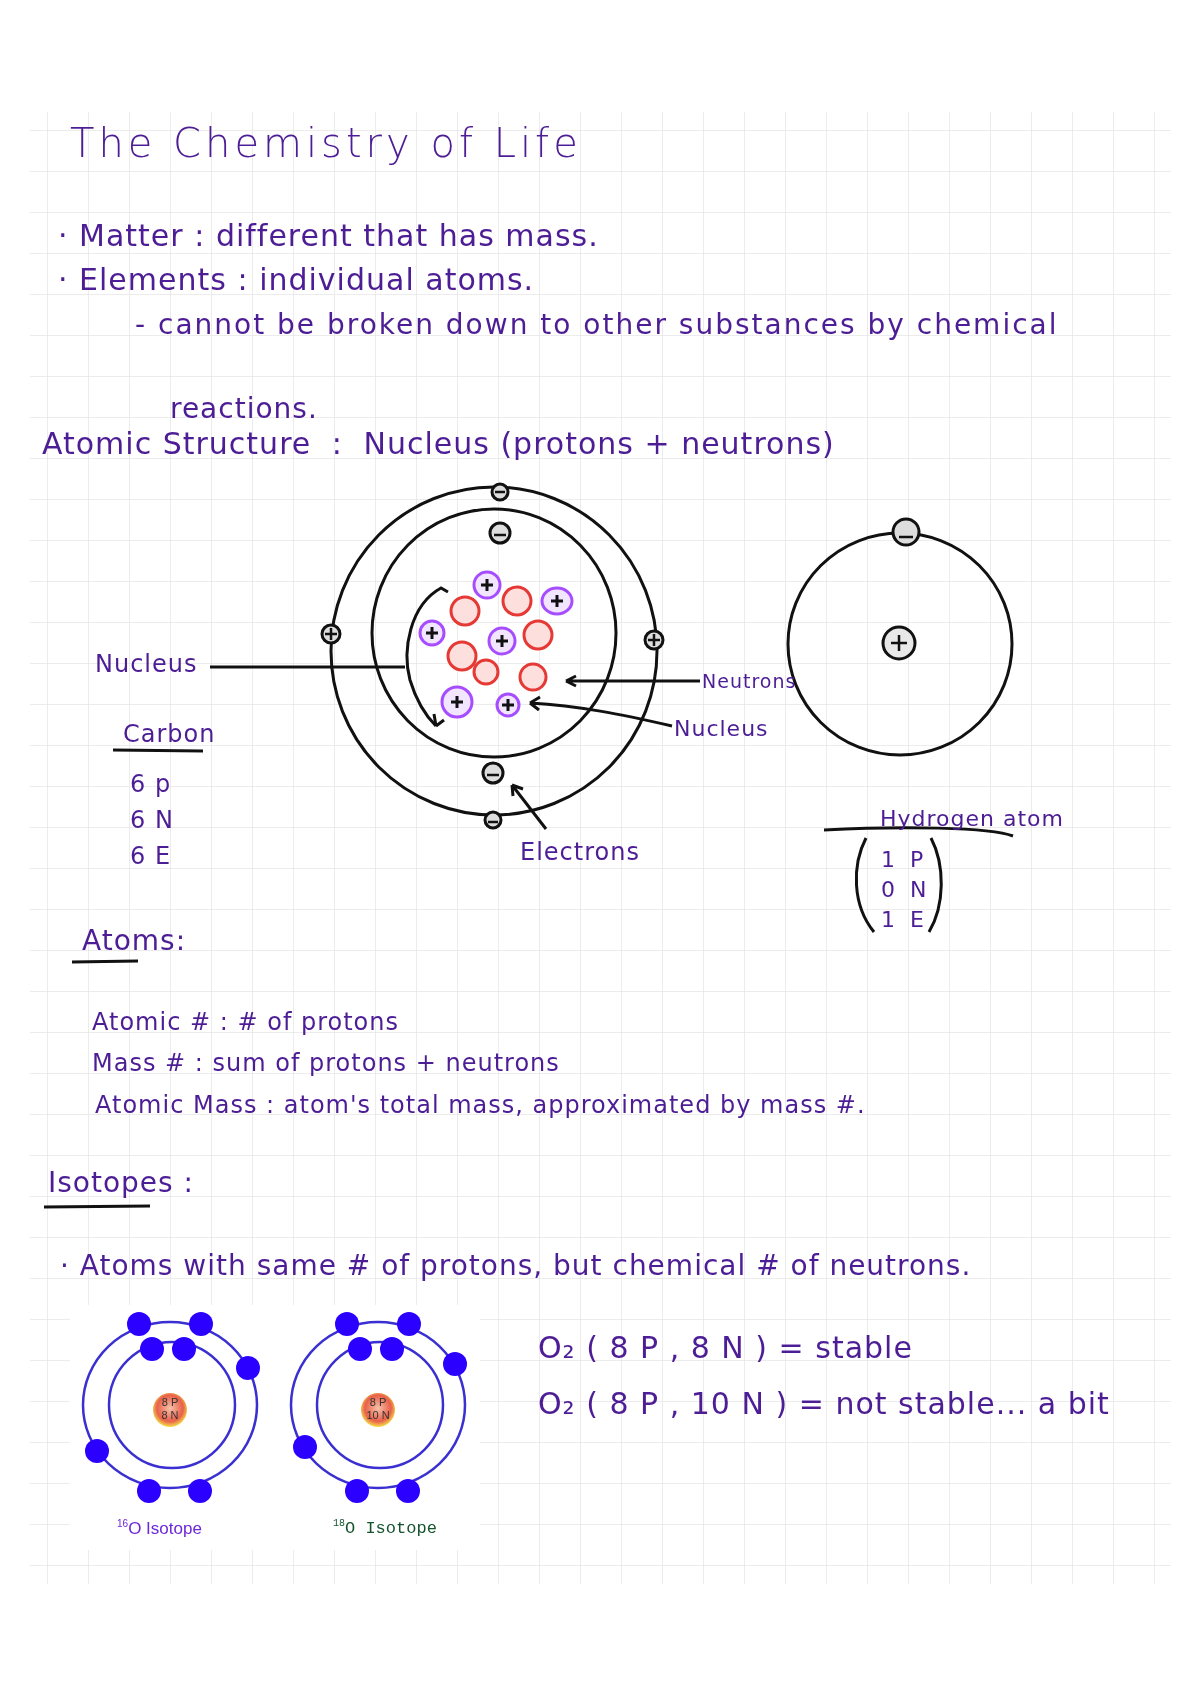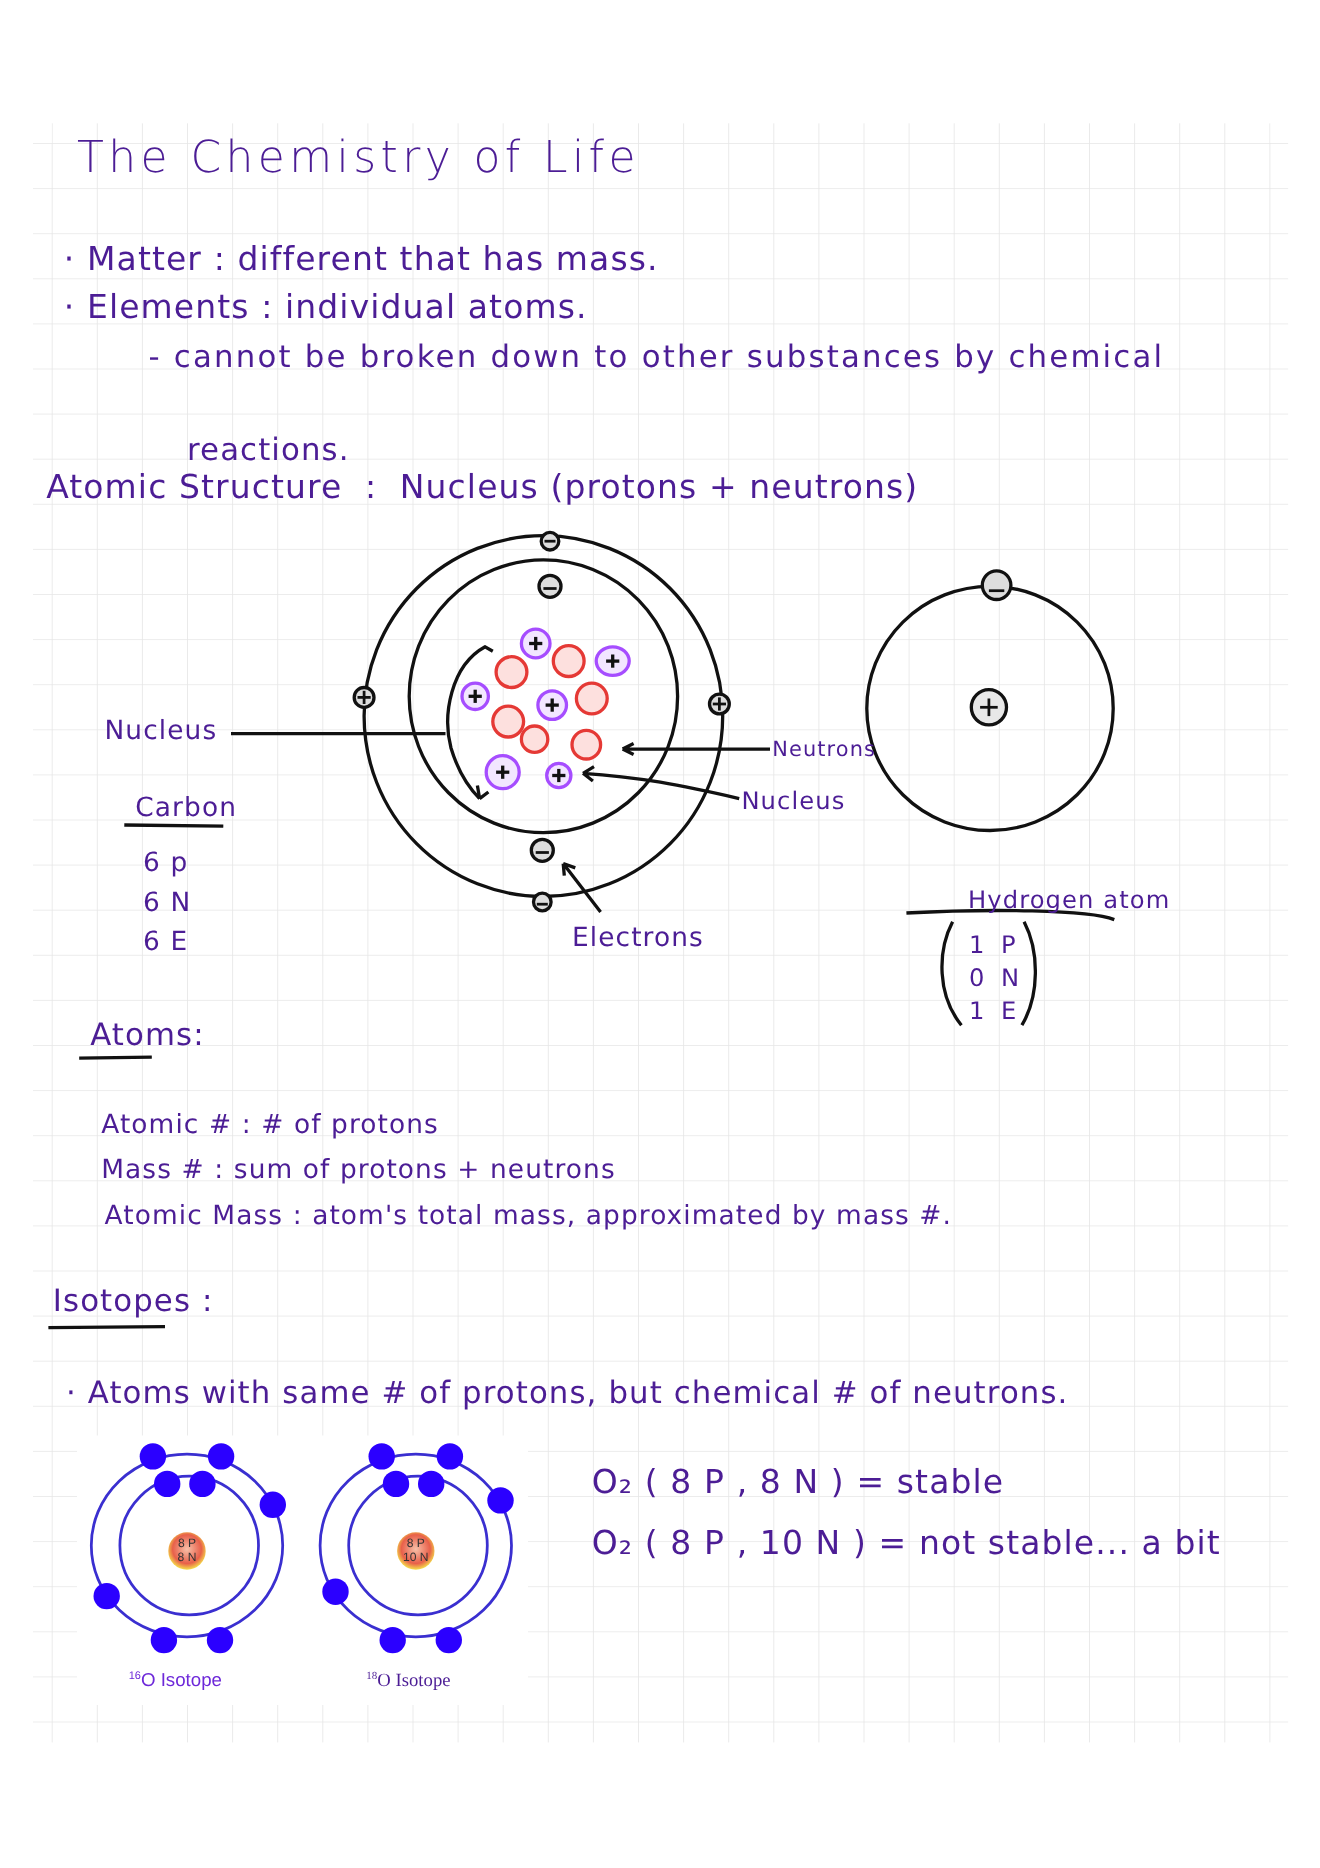--- a/index.html
+++ b/index.html
@@ -219,21 +219,21 @@
     <circle cx="305" cy="1447" r="12"></circle>
     <circle cx="357" cy="1491" r="12"></circle>
     <circle cx="408" cy="1491" r="12"></circle>
   </g>
   <circle cx="378" cy="1410" r="17" fill="url(#nuc)"></circle>
   <text x="378" y="1406" text-anchor="middle" font-size="11" fill="#333">8 P</text>
   <text x="378" y="1419" text-anchor="middle" font-size="11" fill="#333">10 N</text>
 </svg>
 
 <div class="hw" style="left:117px; top:1518px; font-family:'Liberation Sans', sans-serif; font-size:17px; color:#6d28d9; letter-spacing:0;"><sup style="font-size:10px;">16</sup><span>O Isotope</span></div>
-<div class="hw" style="left:333px; top:1518px; font-family:Liberation Serif, serif; font-size:17px; color:#4c1d95; letter-spacing:0;"><sup style="font-size:10px;">18</sup><span>O Isotope</span></div>
+<div class="hw" style="left:333px; top:1518px; font-family:Liberation Mono, monospace; font-size:17px; color:#14532d; letter-spacing:0;"><sup style="font-size:10px;">18</sup><span>O Isotope</span></div>
 
 <div class="hw t30" style="left:538px; top:1330px;">
   <span>O₂ ( 8 P , 8 N )</span>
   <span>=</span>
   <span>stable</span>
 </div>
 <div class="hw t30" style="left:538px; top:1386px;">
   <span>O₂ ( 8 P , 10 N )</span>
   <span>=</span>
   <span>not stable... a bit</span>

